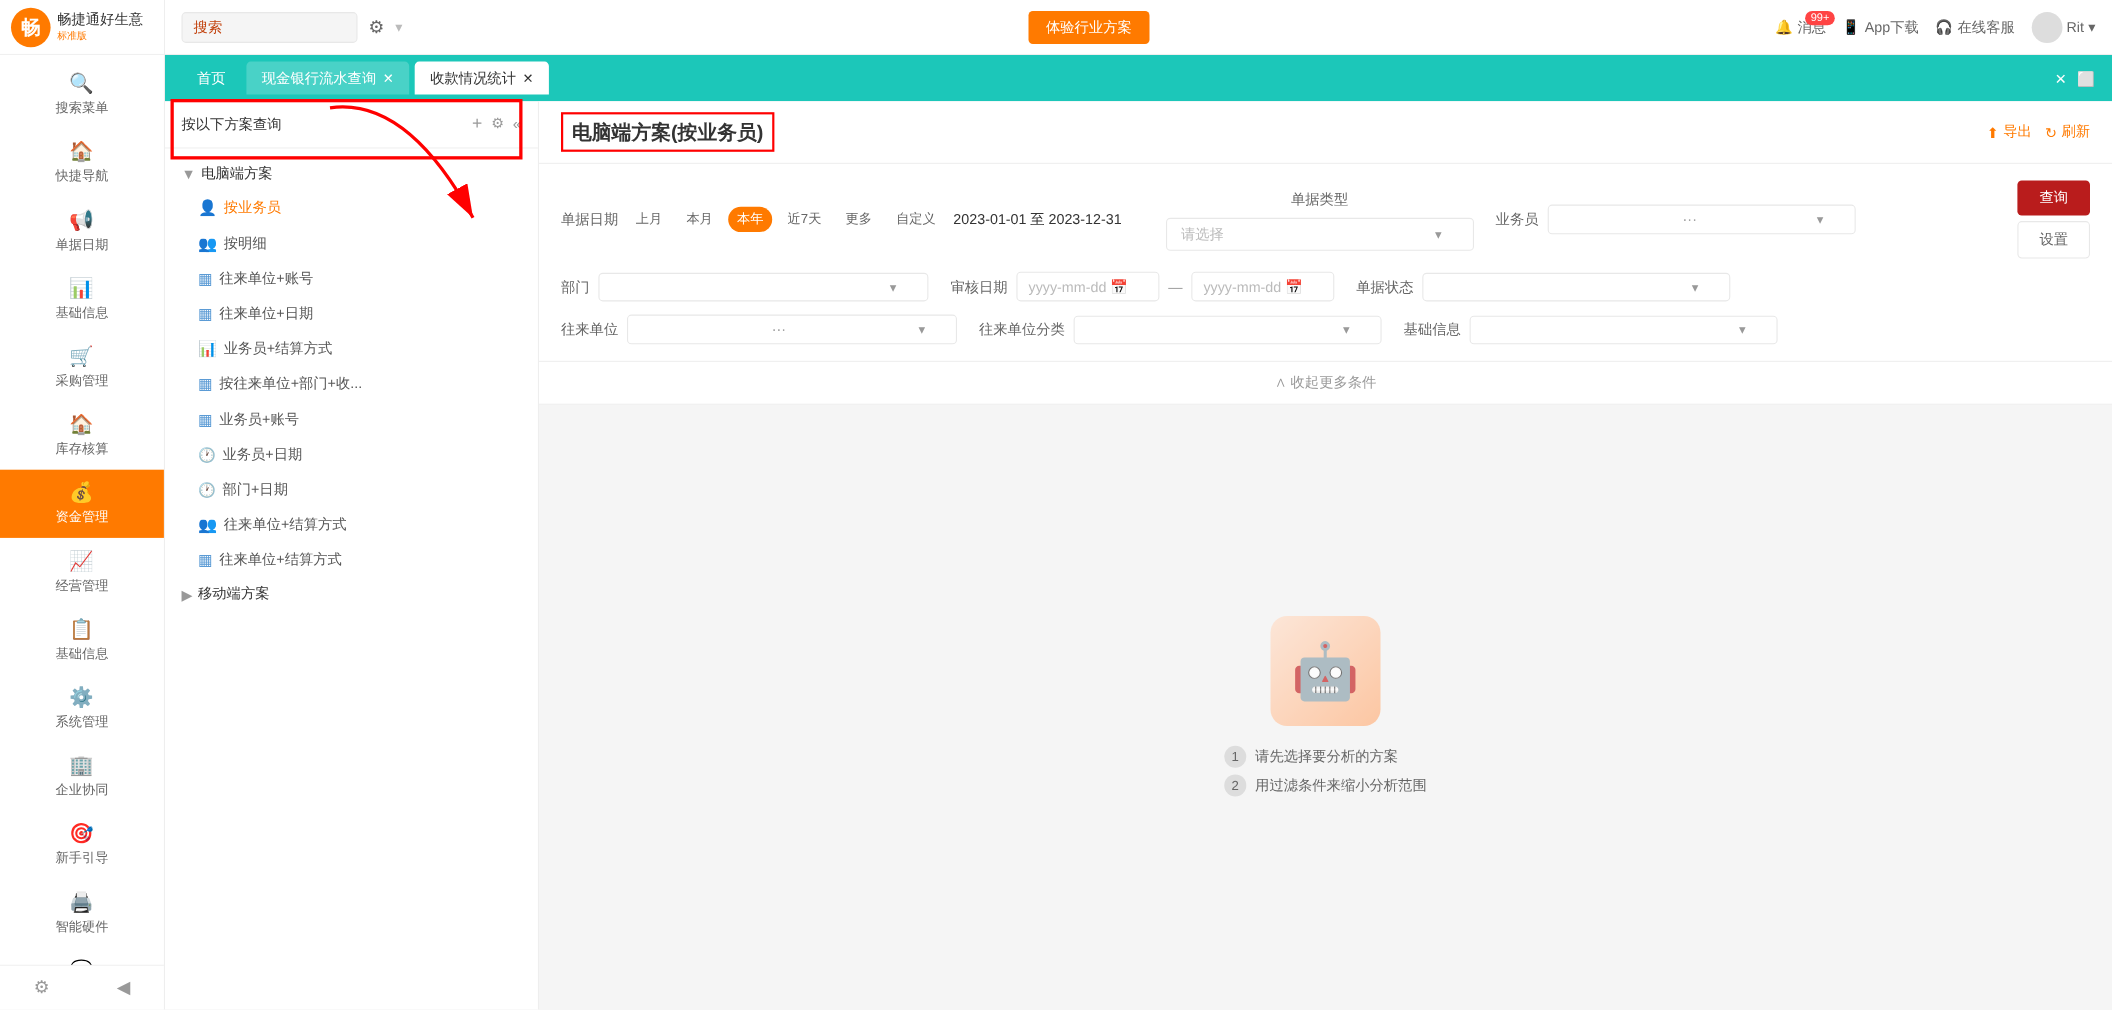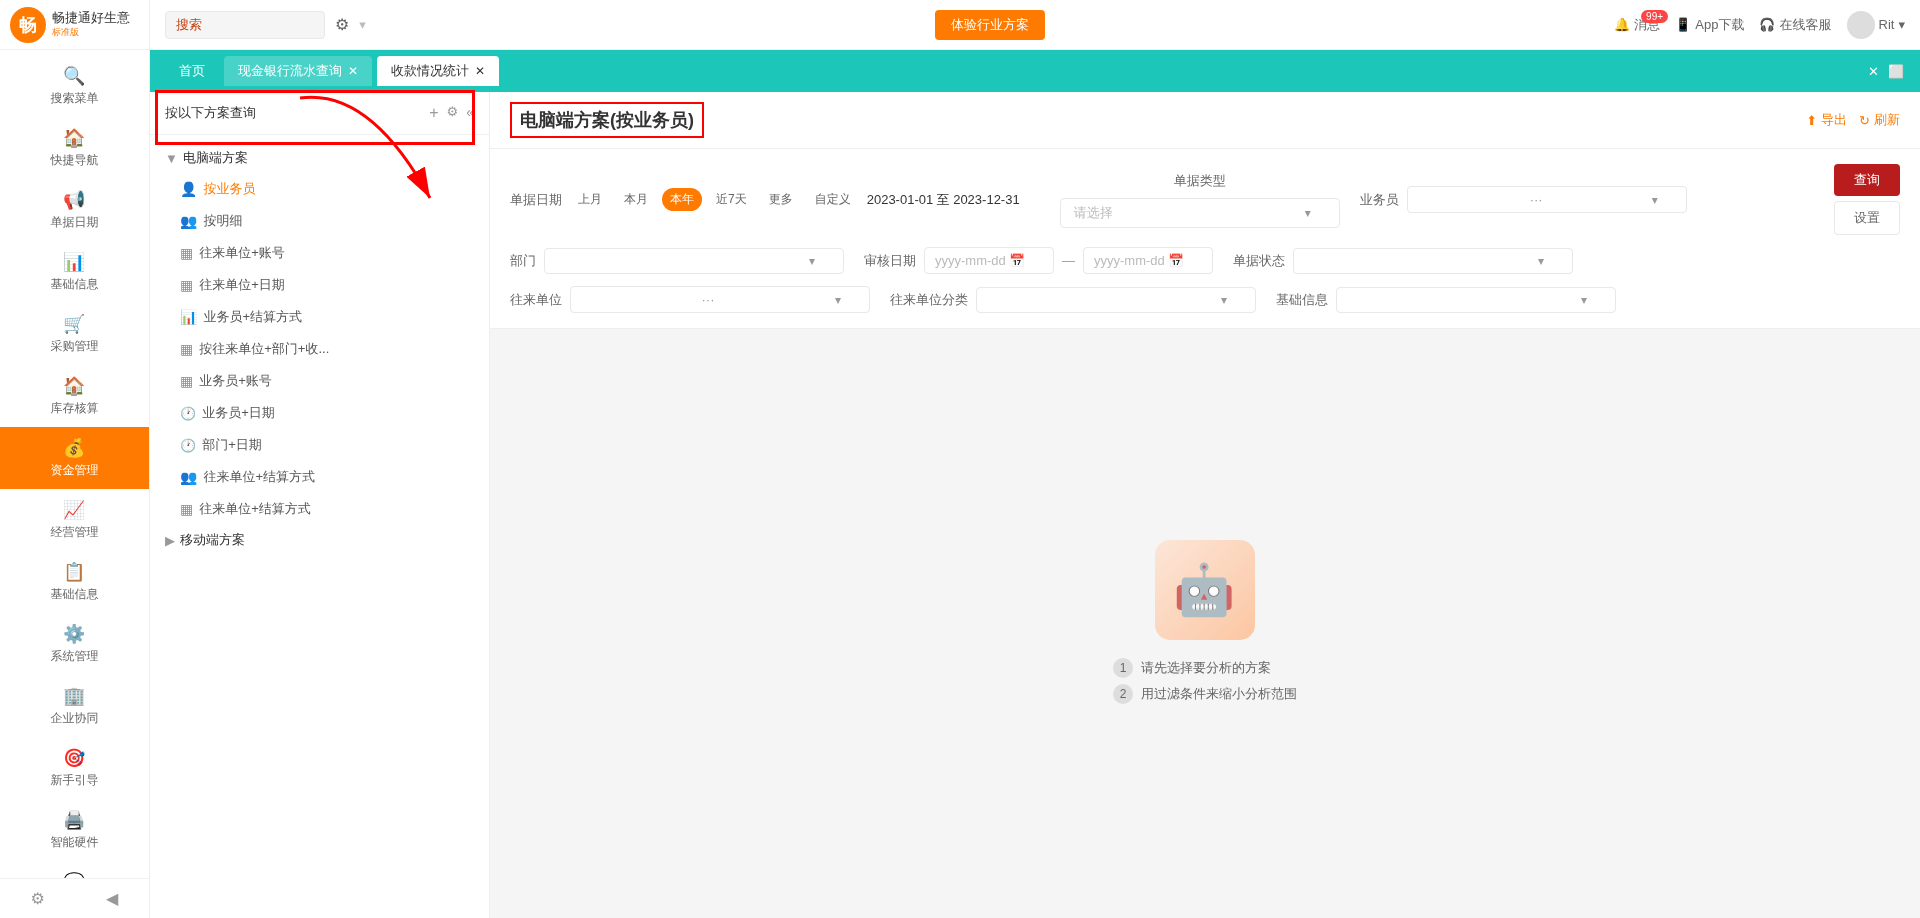--- a/index.html
+++ b/index.html
@@ -412,20 +412,23 @@
             <span class="filter-label">基础信息</span>
             <div class="filter-select filter-select-wide">
               <span style="color:#bbb;"></span>
               <span class="select-arrow">▾</span>
             </div>
           </div>
         </div>
 
       </div>
 
+      <div class="collapse-bar">
+        <span>∧  收起更多条件</span>
+      </div>
 
       <div class="data-area">
         <div class="empty-illustration">
           <div class="empty-icon">🤖</div>
           <div class="empty-steps">
             <div class="step">
               <div class="step-num">1</div>
               <span>请先选择要分析的方案</span>
             </div>
             <div class="step">

